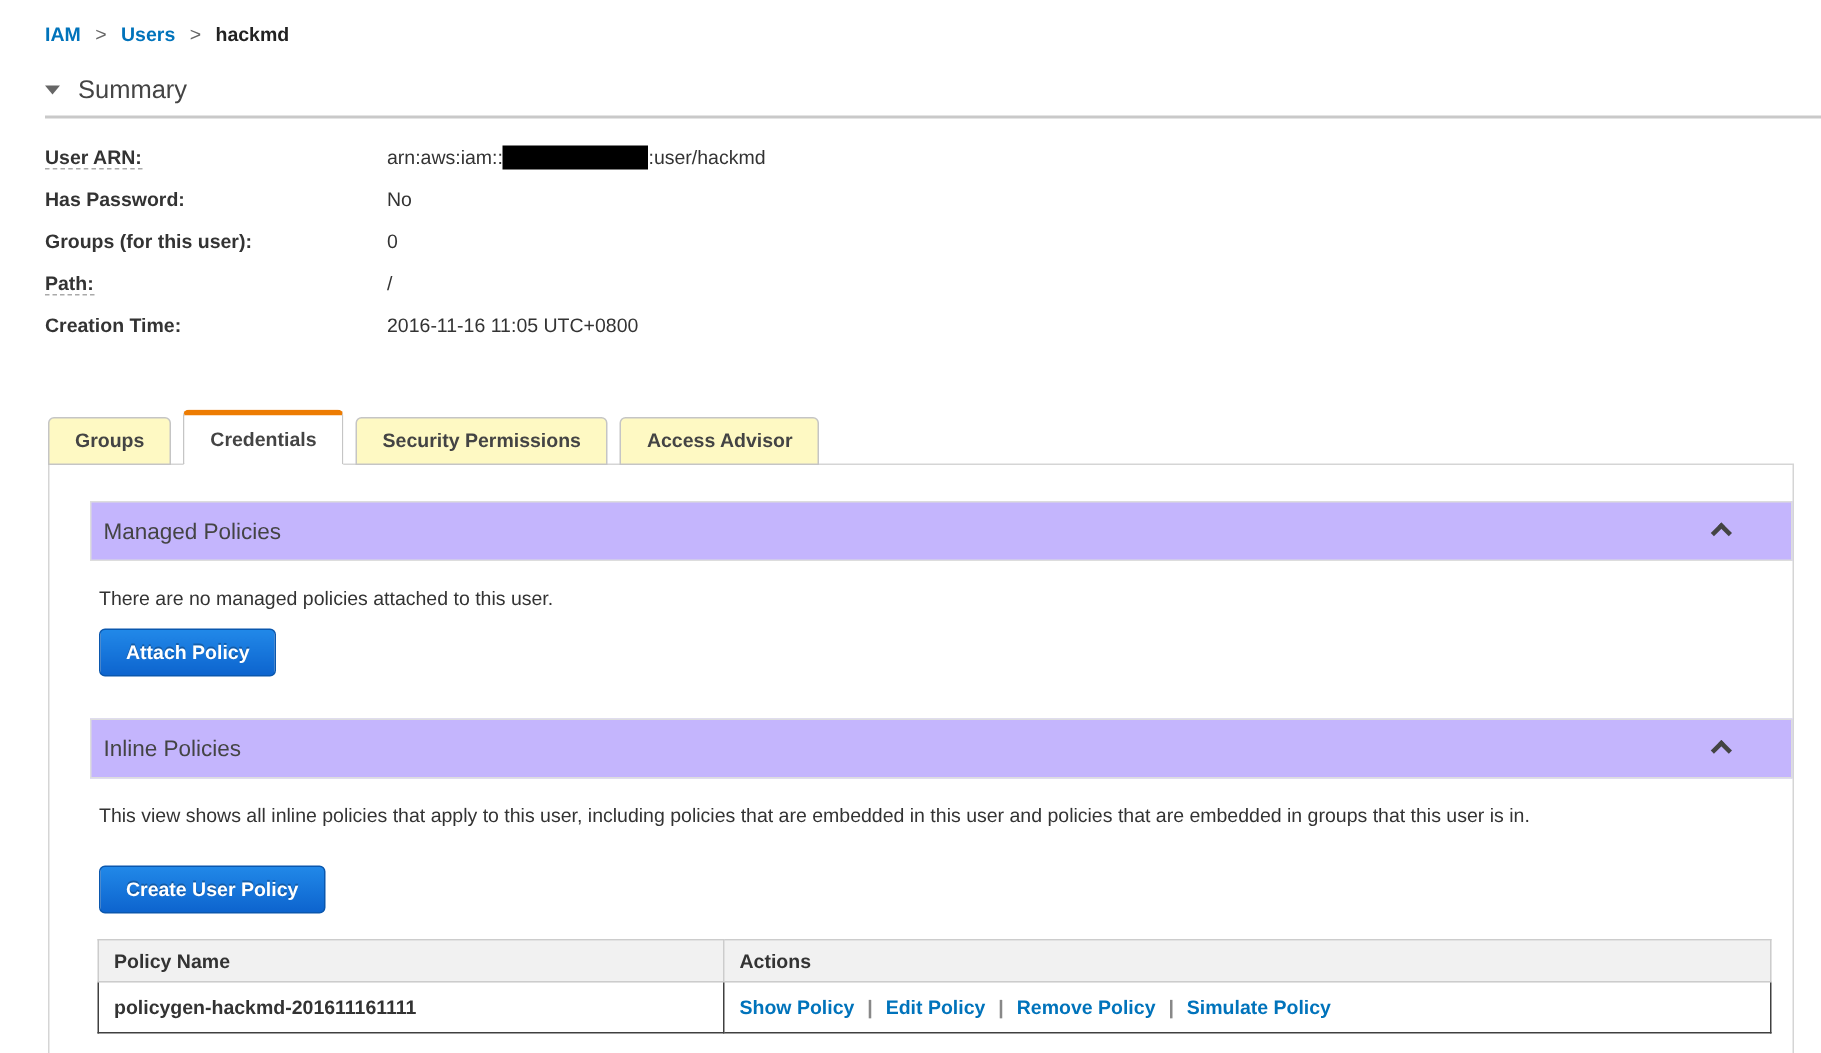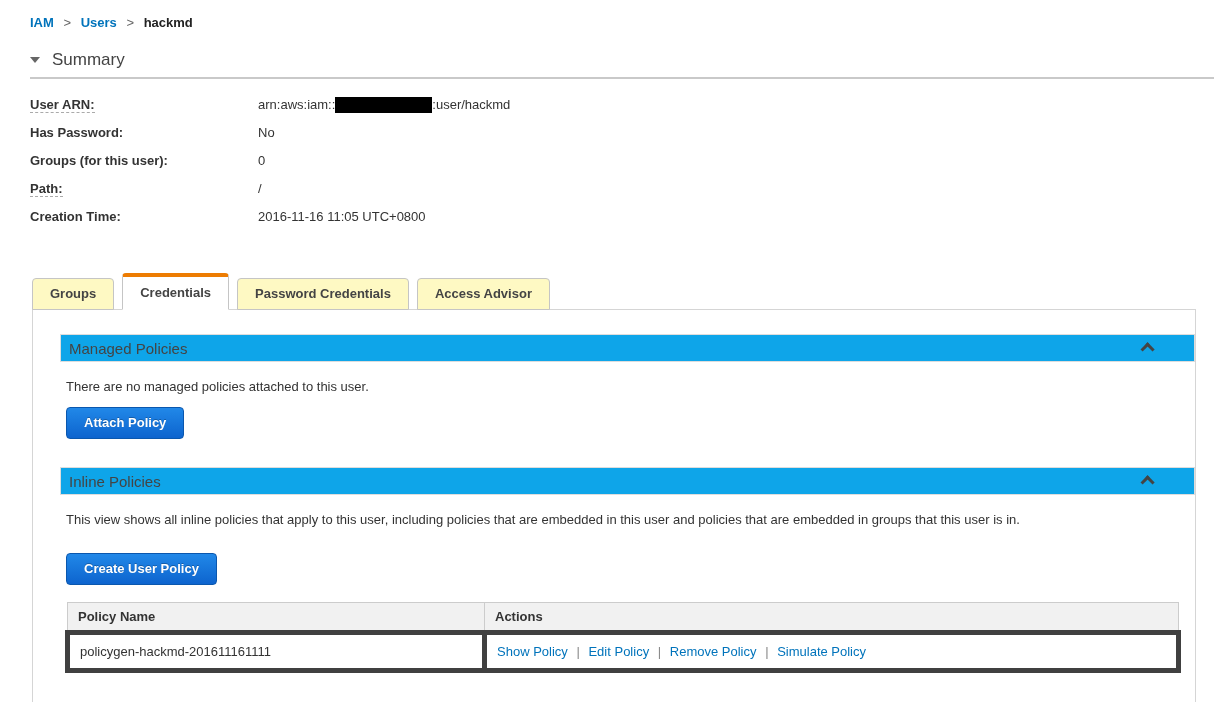--- a/index.html
+++ b/index.html
@@ -56,21 +56,21 @@
   
   .panel {
     margin: 0 18px 0 32px; border: 1px solid #d5d5d5; background: #fff;
     padding: 24px 0 26px 27px; min-height: 394px;
   }
 
   
   .section { margin-right: 0; }
   .section + .section { margin-top: 28px; }
   .section-header {
-    background: #0ea5e9; border: 1px solid #ddd; height: 28px;
+    background: #c4b5fd; border: 1px solid #ddd; height: 40px;
     display: flex; align-items: center; justify-content: space-between;
     padding: 0 40px 0 8px; cursor: pointer;
   }
   .section-title { font-size: 15px; color: #444; }
   .chevron-up {
     width: 10px; height: 10px; display: inline-block;
     border-top: 3px solid #444; border-left: 3px solid #444;
     transform: rotate(45deg) translateY(2px);
   }
   .section-body { padding: 16px 0 0 6px; }
@@ -91,21 +91,21 @@
   
   .policies-table {
     border-collapse: collapse; margin-top: 17px; width: 1116px;
     margin-left: -1px;
   }
   .policies-table th {
     background: #f1f1f1; border: 1px solid #ccc; text-align: left;
     font-weight: bold; color: #333; padding: 6px 10px; height: 28px;
   }
   .policies-table td {
-    border: 5px solid #404040; padding: 9px 10px; height: 34px; color: #333;
+    border: 1px solid #404040; padding: 9px 10px; height: 34px; color: #333; font-weight: bold;
   }
   .col-policy { width: 417px; }
   .actions-cell a { color: #0073bb; text-decoration: none; cursor: pointer; }
   .actions-cell .sep { color: #888; margin: 0 5px; }
 </style>
 </head>
 <body>
 
 <div class="breadcrumb">
   <a>IAM</a>
@@ -144,21 +144,21 @@
   </div>
   <div class="field-row">
     <div class="field-label"><span>Creation Time:</span></div>
     <div class="field-value">2016-11-16 11:05 UTC+0800</div>
   </div>
 </div>
 
 <div class="tabs-row">
   <div class="tab">Groups</div>
   <div class="tab active">Credentials</div>
-  <div class="tab">Password Credentials</div>
+  <div class="tab">Security Permissions</div>
   <div class="tab">Access Advisor</div>
 </div>
 
 <div class="panel">
 
   <div class="section">
     <div class="section-header">
       <span class="section-title">Managed Policies</span>
       <span class="chevron-up"></span>
     </div>

